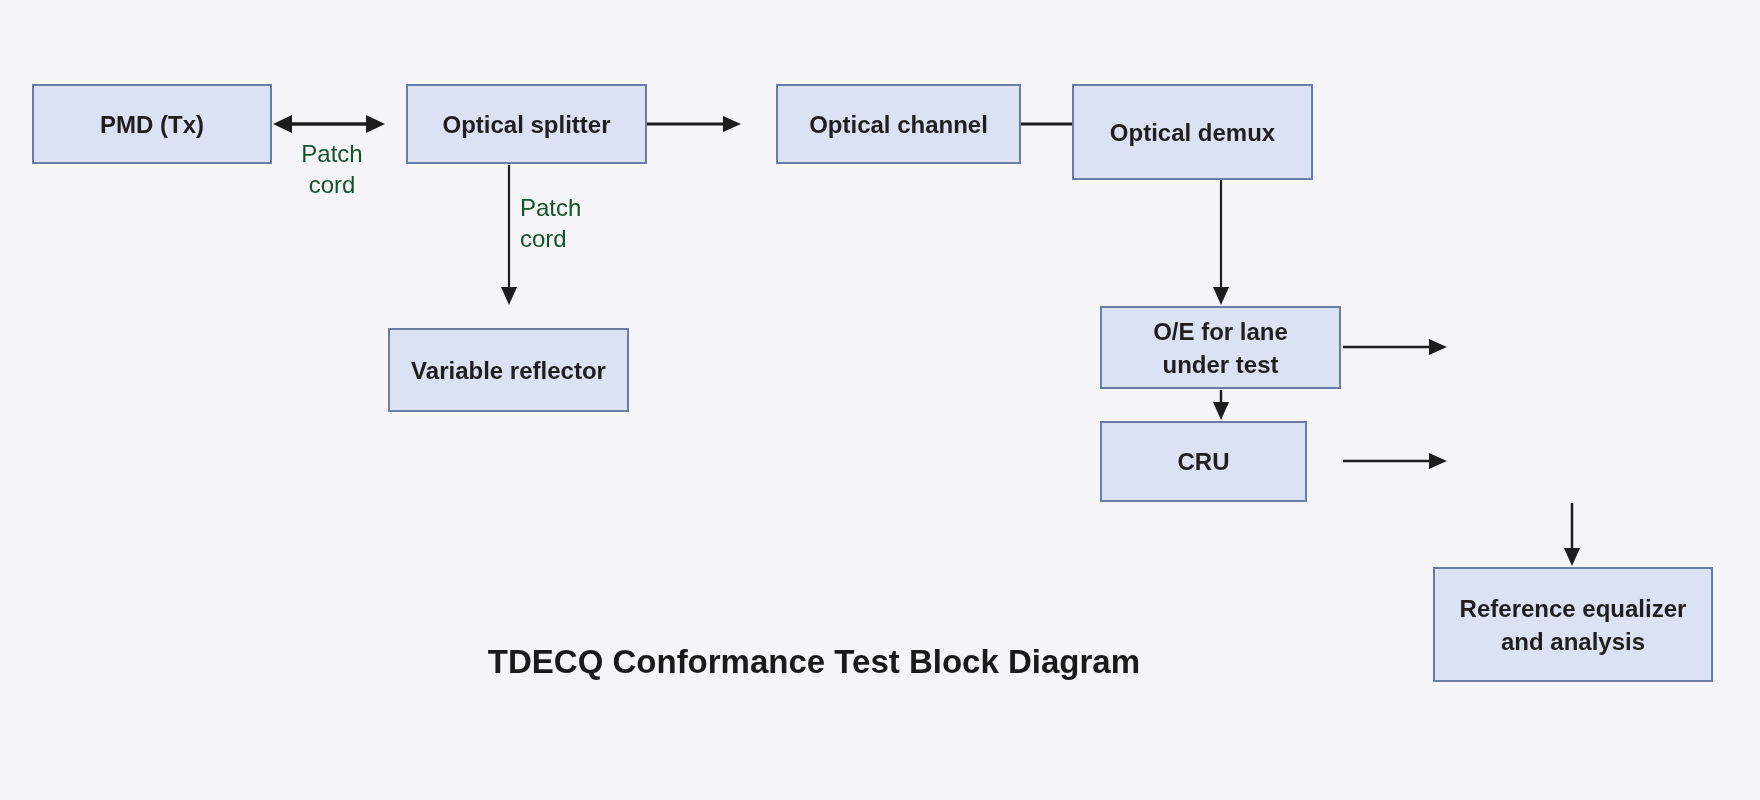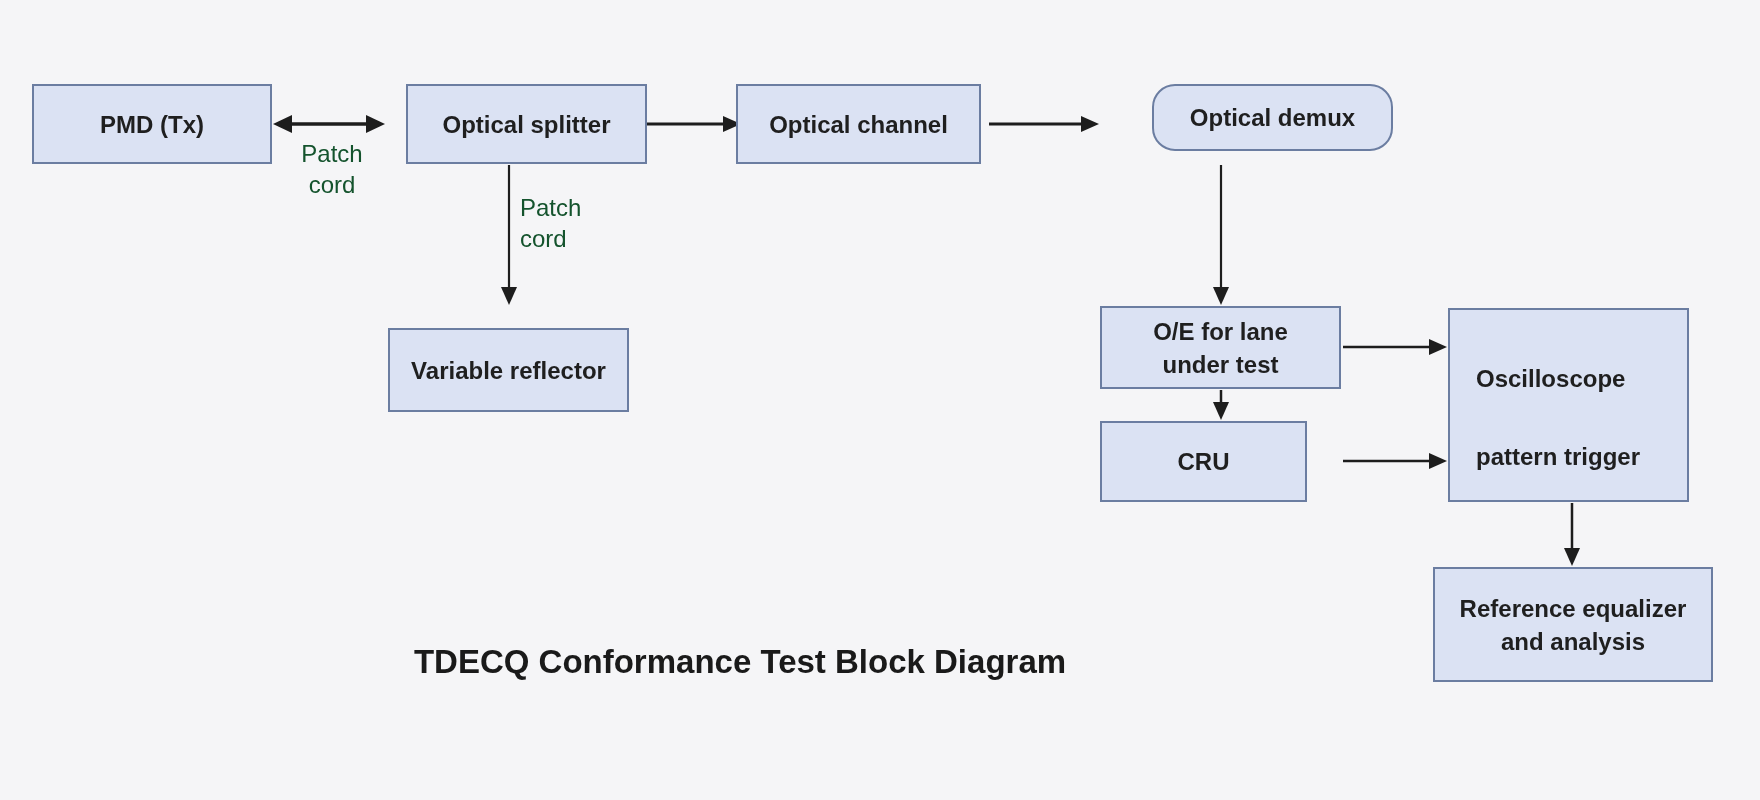--- a/index.html
+++ b/index.html
@@ -38,43 +38,43 @@
     align-items:center;
     justify-content:center;
     text-align:right;
     font-size:24px;
     font-weight:600;
     line-height:33px;
     color:var(--text);
   }
   .block-pmd{left:32px;top:84px;width:240px;height:80px;}
   .block-splitter{left:388px;top:84px;width:241px;height:80px;margin-left:18px;}
-  .block-channel{left:736px;top:84px;width:245px;height:80px;}
-  .block-demux{left:1152px;top:84px;width:241px;height:67px;border-radius:23px;}
+  .block-channel{left:776px;top:84px;width:245px;height:80px;}
+  .block-demux{left:1072px;top:84px;width:241px;height:96px;}
   .block-reflector{left:388px;top:306px;width:241px;height:84px;margin-top:22px;}
   .block-oe{left:1100px;top:306px;width:241px;height:83px;}
   .block-cru{left:1100px;top:421px;width:207px;height:81px;}
   .block-scope{left:1448px;top:308px;width:241px;height:194px;display:block;text-align:left;}
   .block-scope .scope-line{position:absolute;left:26px;line-height:32px;}
   .block-scope .scope-line1{top:53px;}
   .block-scope .scope-line2{top:131px;}
   .block-ref{left:1433px;top:567px;width:280px;height:115px;}
   .edge-label{
     position:absolute;
     font-size:24px;
     font-weight:400;
     line-height:31px;
     color:#14532d;
   }
   .edge-label-1{left:272px;top:138px;width:120px;text-align:center;}
   .edge-label-2{left:520px;top:192px;text-align:left;}
   .diagram-title{
     position:absolute;
     left:340px;top:640px;width:800px;
-    text-align:center;
+    text-align:right;
     font-size:33px;
     font-weight:600;
     line-height:44px;
     color:#1a1a1a;
   }
 </style>
 <title>TDECQ Conformance Test Block Diagram</title></head>
 <body>
 
 <div class="canvas">
@@ -141,24 +141,20 @@
 
   <div class="block block-oe">
     <span>O/E for lane</span>
     <span>under test</span>
   </div>
 
   <div class="block block-cru">
     <span>CRU</span>
   </div>
 
-  <div class="block block-scope">
-    <span class="scope-line scope-line1">Oscilloscope</span>
-    <span class="scope-line scope-line2">pattern trigger</span>
-  </div>
 
   <div class="block block-ref">
     <span>Reference equalizer</span>
     <span>and analysis</span>
   </div>
 
   <div class="edge-label edge-label-1">
     <div>Patch</div>
     <div>cord</div>
   </div>

